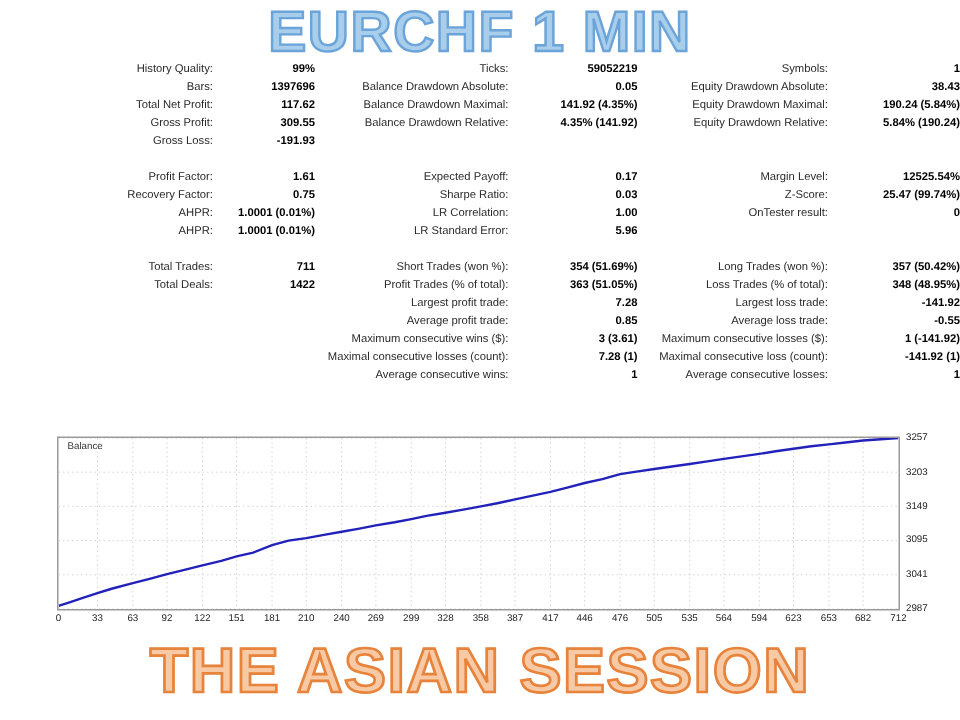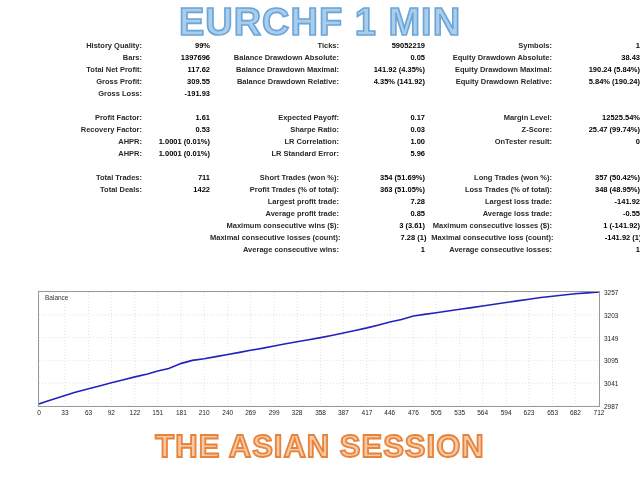--- a/index.html
+++ b/index.html
@@ -33,21 +33,21 @@
     color: #a8ceec;
     -webkit-text-stroke: 1.6px #6ba4d8;
     text-shadow:
        0 0 3px #ffffff,
        0 0 6px #ffffff,
        1px 1px 0 #ffffff,
       -1px 1px 0 #ffffff;
   }
   #title-bottom {
     top: 424px;
-    font-size: 31px;
+    font-size: 42px;
     line-height: 46px;
     color: #f7c9a4;
     -webkit-text-stroke: 1.8px #e8833c;
     text-shadow:
        0 0 3px #ffffff,
        0 0 6px #ffffff,
        1px 1px 0 #ffffff,
       -1px 1px 0 #ffffff;
   }
 
@@ -71,21 +71,20 @@
     display: flex;
     box-sizing: border-box;
   }
   .cell .lbl {
     flex: 1 1 auto;
     text-align: right;
     padding-right: 6px;
     color: #2a2a2a;
     overflow: hidden;
     white-space: nowrap;
-    font-weight: bold;
   }
   .cell .val {
     flex: 0 0 auto;
     font-weight: bold;
     text-align: right;
     color: #000000;
     white-space: nowrap;
   }
   .col-a { flex: 0 0 210px; }
   .col-a .val { width: 62px; }
@@ -240,21 +239,21 @@
           <div class="val">0.17</div>
         </div>
         <div class="cell col-c">
           <div class="lbl">Margin Level:</div>
           <div class="val">12525.54%</div>
         </div>
       </div>
       <div class="stat-row">
         <div class="cell col-a">
           <div class="lbl">Recovery Factor:</div>
-          <div class="val">0.53</div>
+          <div class="val">0.75</div>
         </div>
         <div class="cell col-b">
           <div class="lbl">Sharpe Ratio:</div>
           <div class="val">0.03</div>
         </div>
         <div class="cell col-c">
           <div class="lbl">Z-Score:</div>
           <div class="val">25.47 (99.74%)</div>
         </div>
       </div>

